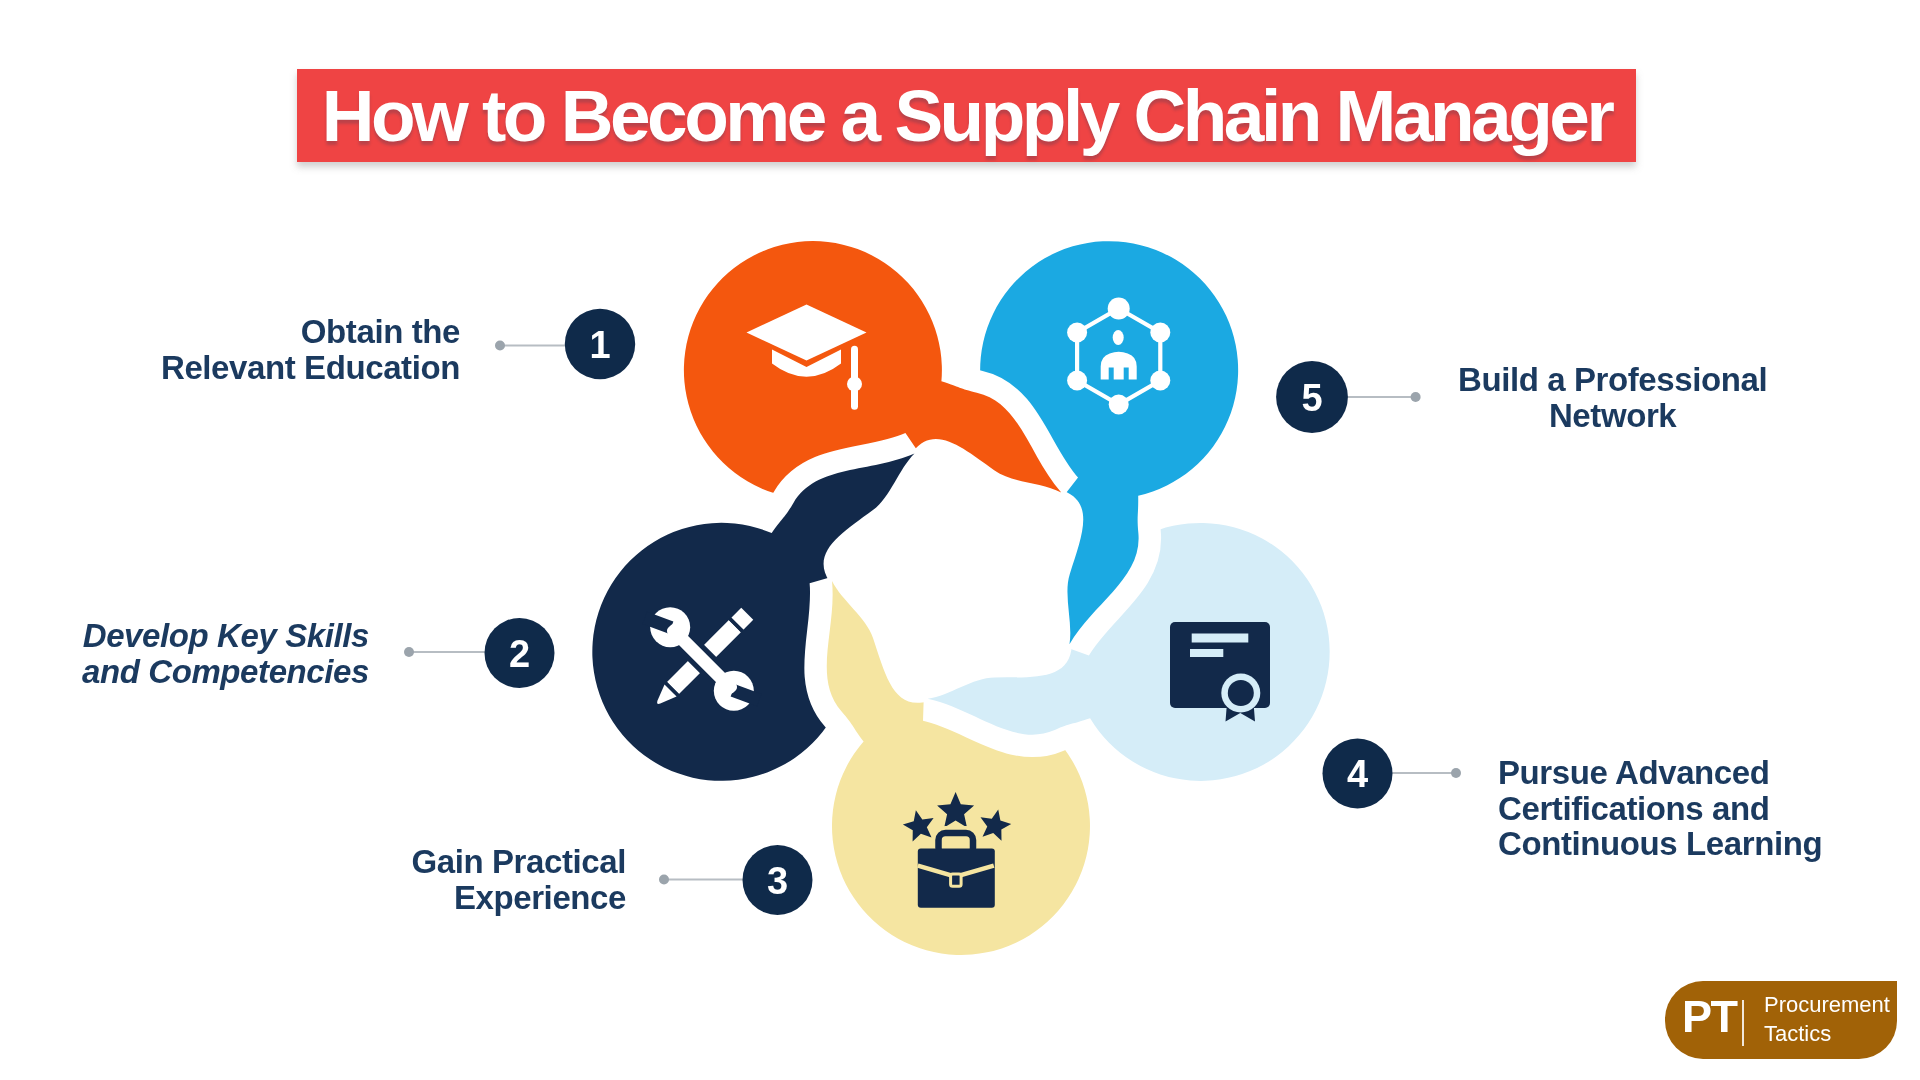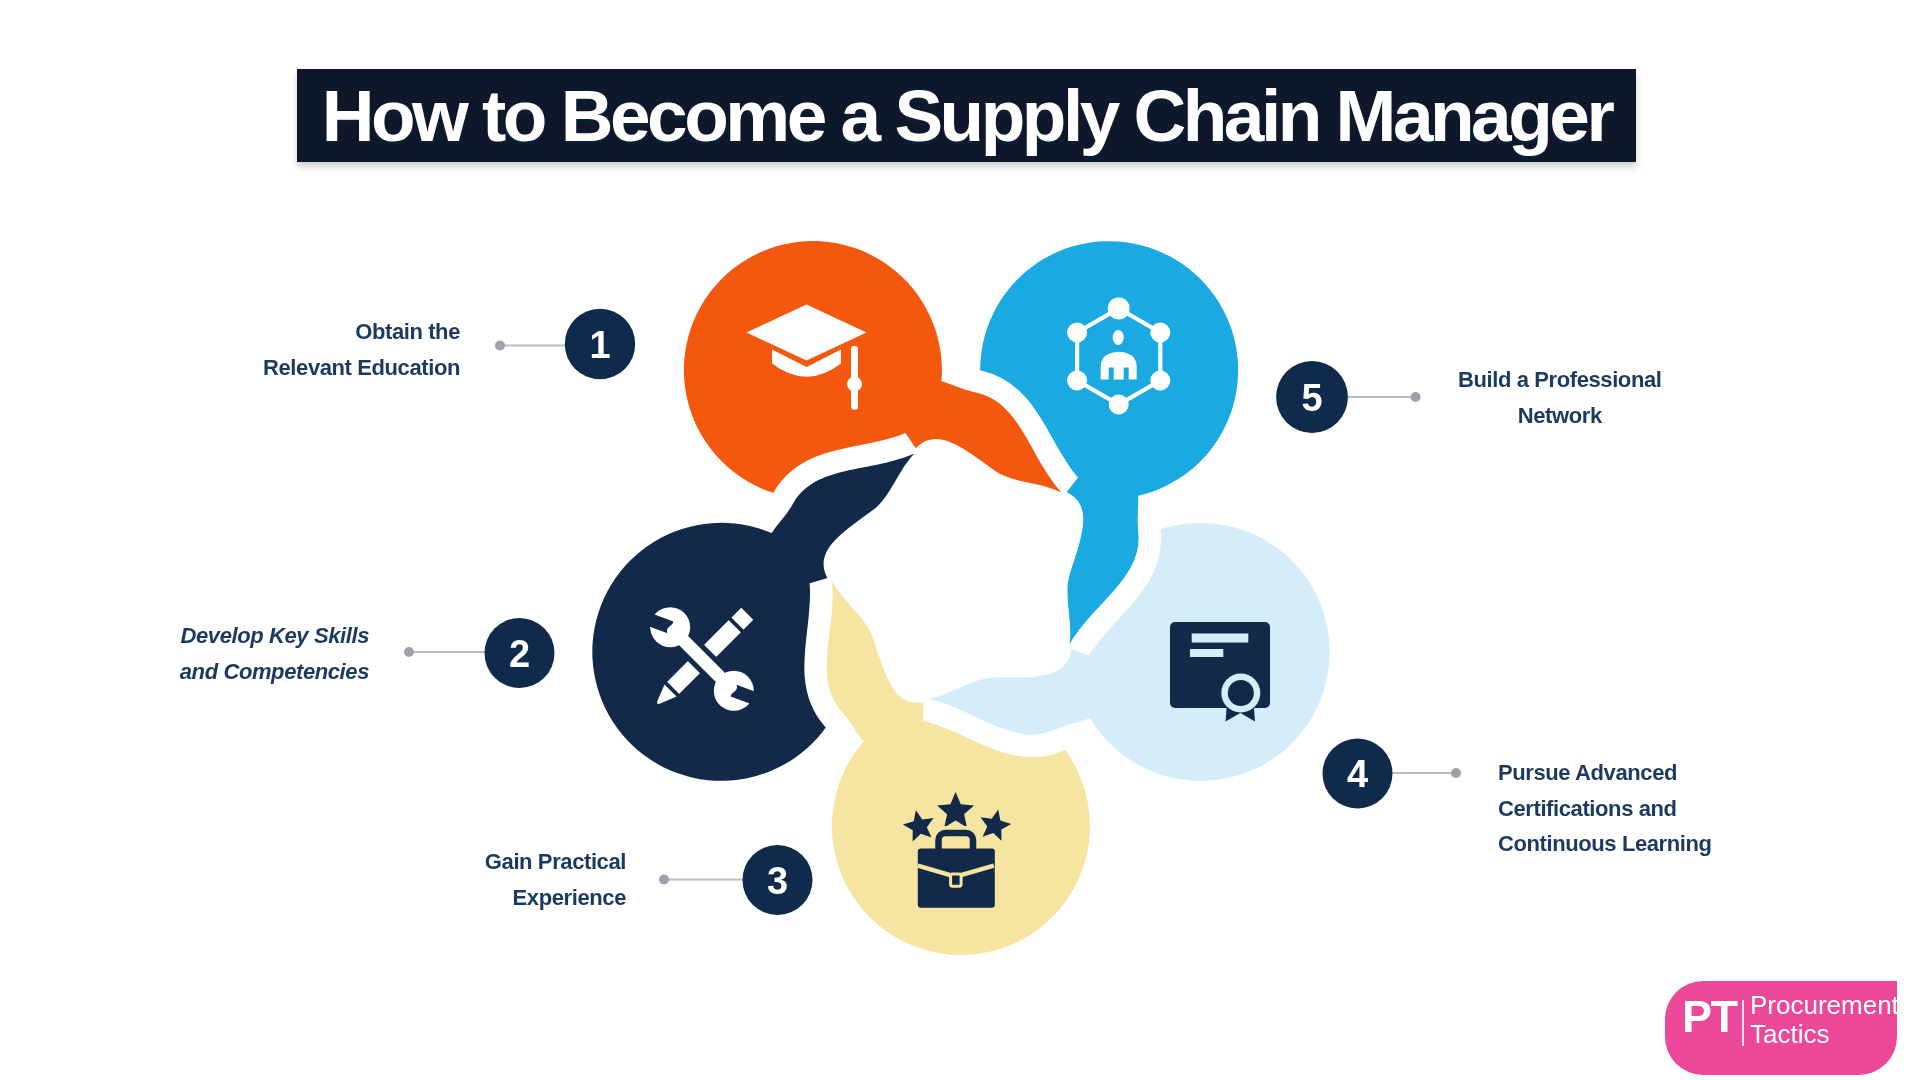--- a/index.html
+++ b/index.html
@@ -1,28 +1,28 @@
 <!DOCTYPE html>
 <html><head>
 <meta charset="utf-8">
 <style>
   html,body{margin:0;padding:0;}
   body{width:1920px;height:1080px;background:#ffffff;font-family:"Liberation Sans",sans-serif;position:relative;overflow:hidden;}
-  .banner{position:absolute;left:297px;top:69px;width:1339px;height:93px;background:#0f172a;
+  .banner{position:absolute;left:297px;top:69px;width:1339px;height:93px;background:#ef4444;
     box-shadow:0 5px 7px rgba(120,120,120,0.35);display:flex;align-items:center;justify-content:center;}
   .banner h1{margin:0;font-size:73px;font-weight:bold;color:#ffffff;letter-spacing:-3.5px;
     text-shadow:0 4px 3px rgba(0,60,90,0.22);white-space:nowrap;}
-  .label{position:absolute;font-weight:bold;font-size:22px;line-height:35.5px;color:#1b3a5f;letter-spacing:-0.4px;}
+  .label{position:absolute;font-weight:bold;font-size:33px;line-height:35.5px;color:#1b3a5f;letter-spacing:-0.4px;}
   .r{text-align:right;}
   svg.main{position:absolute;left:0;top:0;}
-  .logo{position:absolute;left:1665px;top:981px;width:232px;height:94px;background:#ec4899;
+  .logo{position:absolute;left:1665px;top:981px;width:232px;height:78px;background:#a16207;
     border-radius:38px 0 38px 38px;}
   .logo .pt{position:absolute;left:17px;top:10px;font-size:45px;font-weight:bold;color:#fff;letter-spacing:-1.5px;}
   .logo .div{position:absolute;left:77px;top:19px;width:1.5px;height:46px;background:rgba(255,255,255,0.85);}
-  .logo .tx{position:absolute;left:85px;top:10px;font-size:26px;line-height:28.5px;color:#fff;font-weight:normal;}
+  .logo .tx{position:absolute;left:99px;top:10px;font-size:22px;line-height:28.5px;color:#fff;font-weight:normal;}
 </style>
 </head>
 <body>
   <div class="banner">
     <h1>How to Become a Supply Chain Manager</h1>
   </div>
 
   <svg class="main" width="1920" height="1080" viewBox="0 0 1920 1080">
     <defs>
       <path id="td" d="M 129,-7 C 119,-27 95,-43 88,-64 C 75.4,-101.9 67.2,-136.5 33.4,-127.4 A 129 129 0 1 1 97.4,-167.4 C 109.4,-151.4 107.5,-150.9 119.4,-137.4 C 149.1,-103.7 124.2,-55 129,-7 Z"></path>

